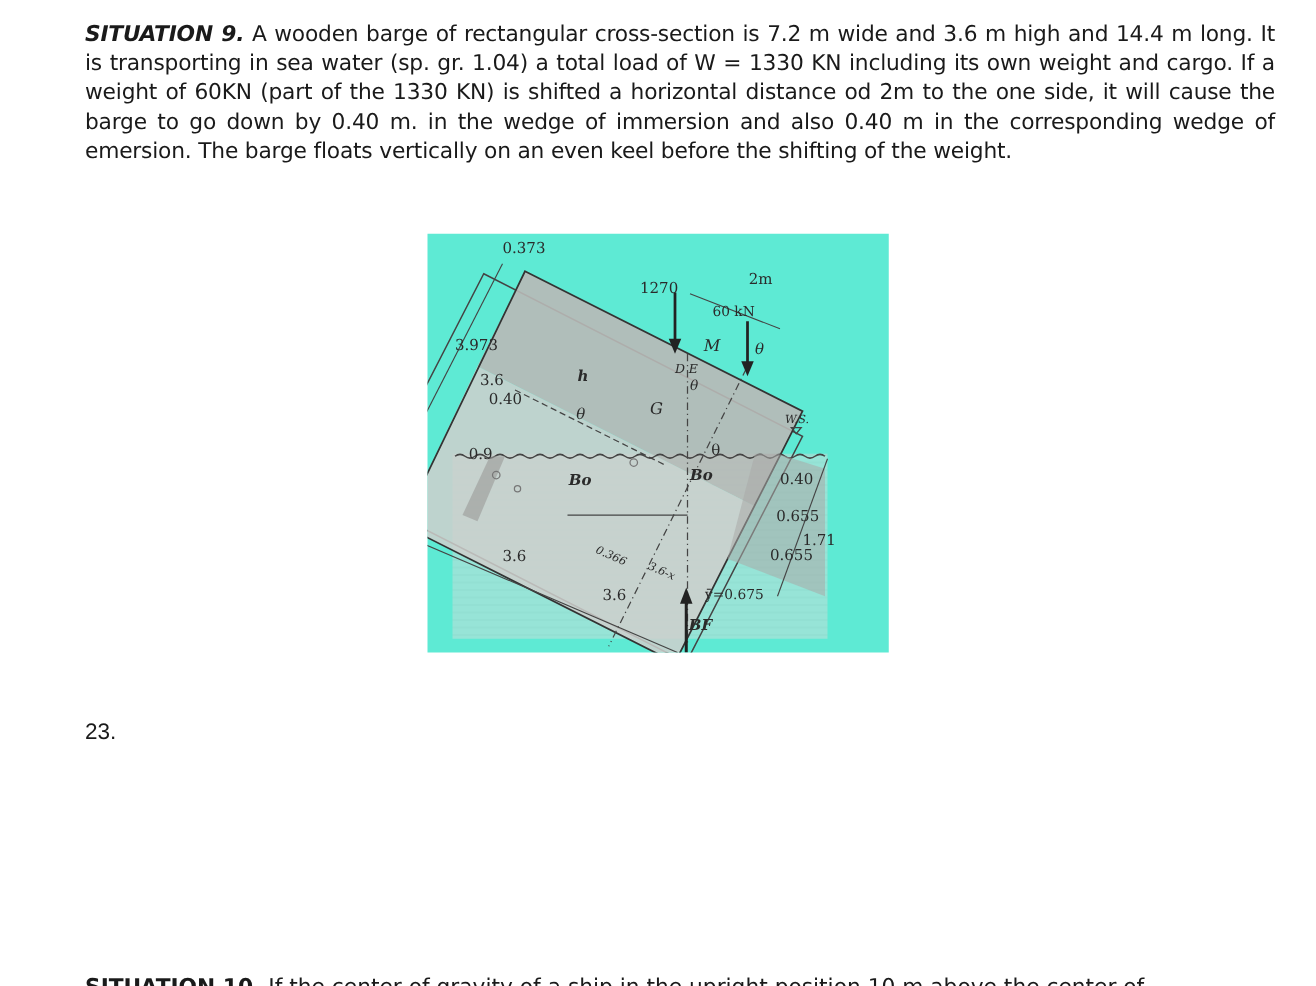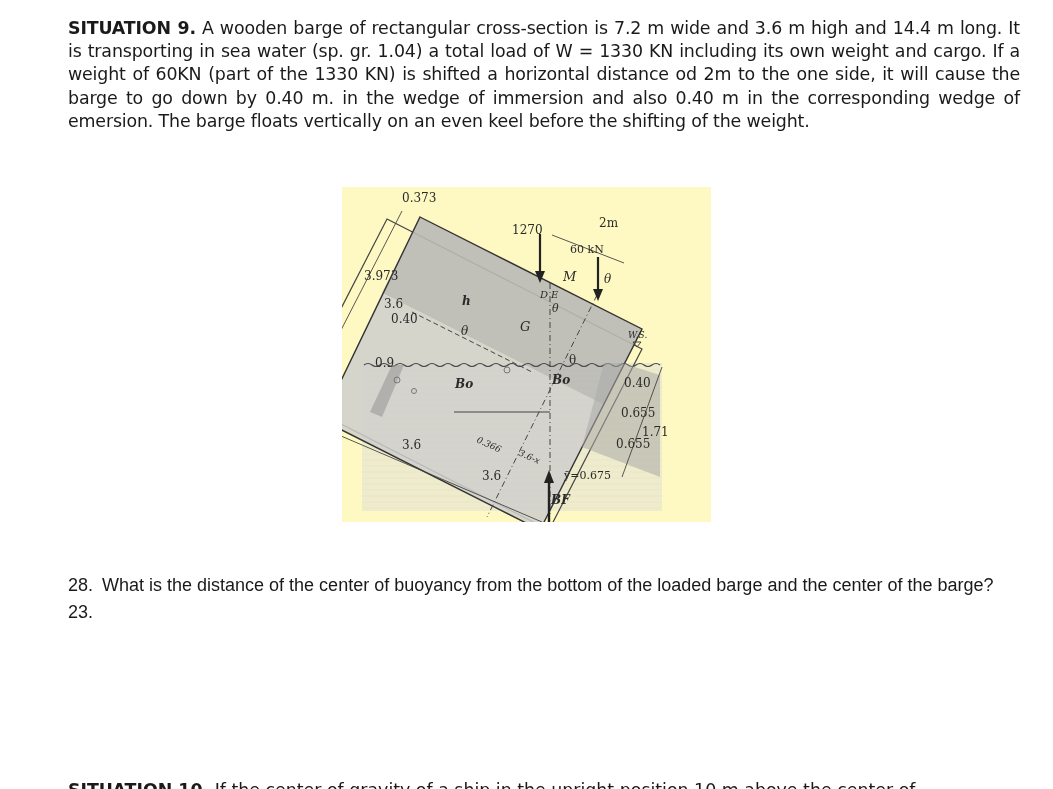--- a/index.html
+++ b/index.html
@@ -5,24 +5,24 @@
   html, body { margin: 0; padding: 0; }
   body {
     width: 1053px; height: 789px; overflow: hidden; background: #ffffff;
     position: relative; font-family: "DejaVu Sans", sans-serif; color: #1a1a1a;
   }
   .para {
     position: absolute; left: 68px; top: 17px; width: 952px;
     font-size: 17.4px; line-height: 23.2px; letter-spacing: -0.15px;
     text-align: justify; text-align-last: left; margin: 0;
   }
-  .para b { font-weight: bold; }
+  .para b { font-weight: bold; font-style: italic; }
   .figure {
     position: absolute; left: 342px; top: 187px; width: 369px; height: 335px;
-    background: #fef9c3;
+    background: #5eead4;
   }
   .figure svg { position: absolute; left: 0; top: 0; }
   .questions {
     position: absolute; left: 68px; top: 572px; width: 960px;
     font-family: "Liberation Sans", sans-serif; font-size: 18px; line-height: 26.5px;
     margin: 0; padding: 0; list-style: none;
   }
   .questions li { position: relative; padding-left: 34px; }
   .questions .num { position: absolute; left: 0; top: 0; }
   .cutoff {
@@ -109,23 +109,19 @@
     <text class="svgtext" x="134" y="255" font-size="9" font-style="italic" transform="rotate(24 134 255)">0.366</text>
     <text class="svgtext" x="176" y="268" font-size="9" font-style="italic" transform="rotate(24 176 268)">3.6-x</text>
     <text class="svgtext" x="140" y="293" font-size="12">3.6</text>
     <text class="svgtext" x="222" y="292" font-size="11">ȳ=0.675</text>
     <text class="svgtext" x="209" y="317" font-size="12" font-style="italic" font-weight="bold">BF</text>
   </svg>
 </div>
 
 <ul class="questions">
   <li>
-    <span class="num">28.</span>
-    <span>What is the distance of the center of buoyancy from the bottom of the loaded barge and the center of the barge?</span>
-  </li>
-  <li>
     <span class="num">23.</span>
   </li>
 </ul>
 
 <div class="cutoff">
   <span class="inner"><b>SITUATION 10.</b> <span>If the center of gravity of a ship in the upright position 10 m above the center of</span></span>
 </div>
 
 </body></html>

